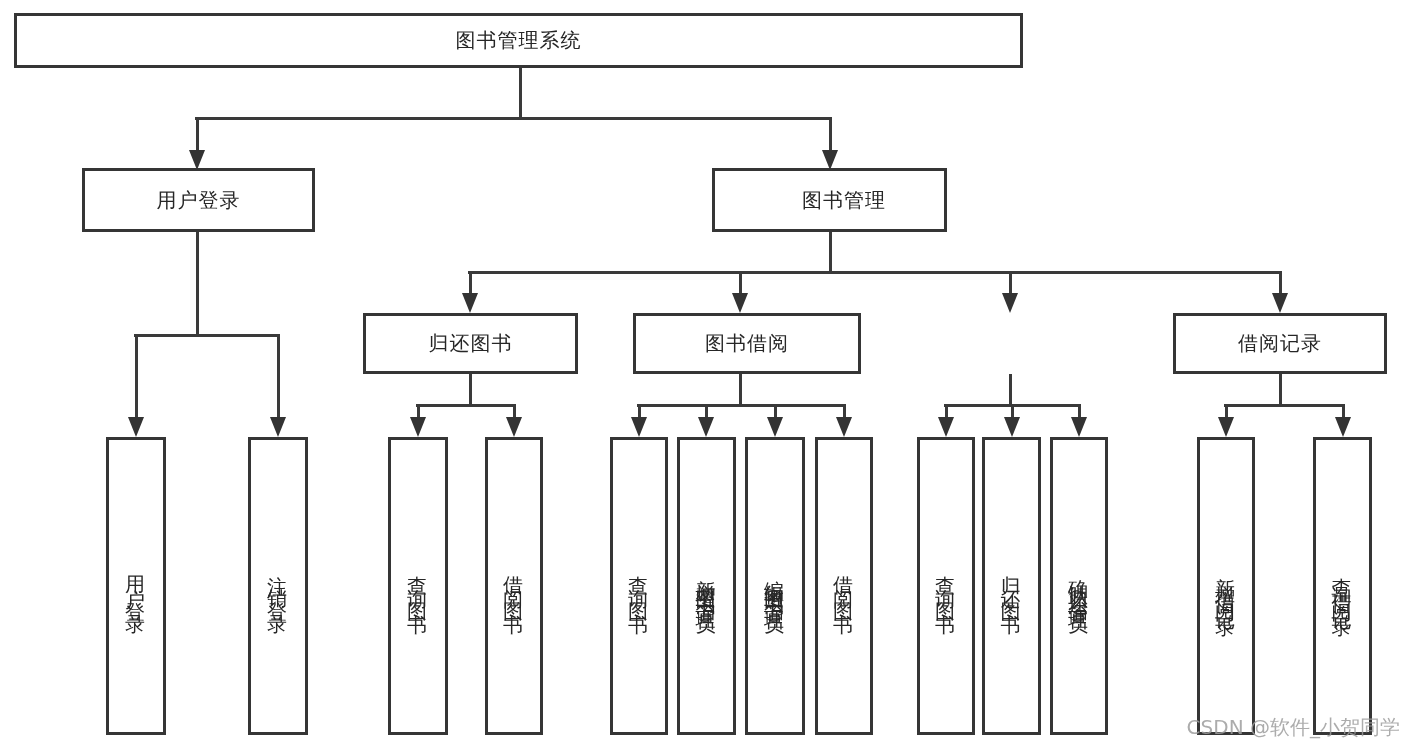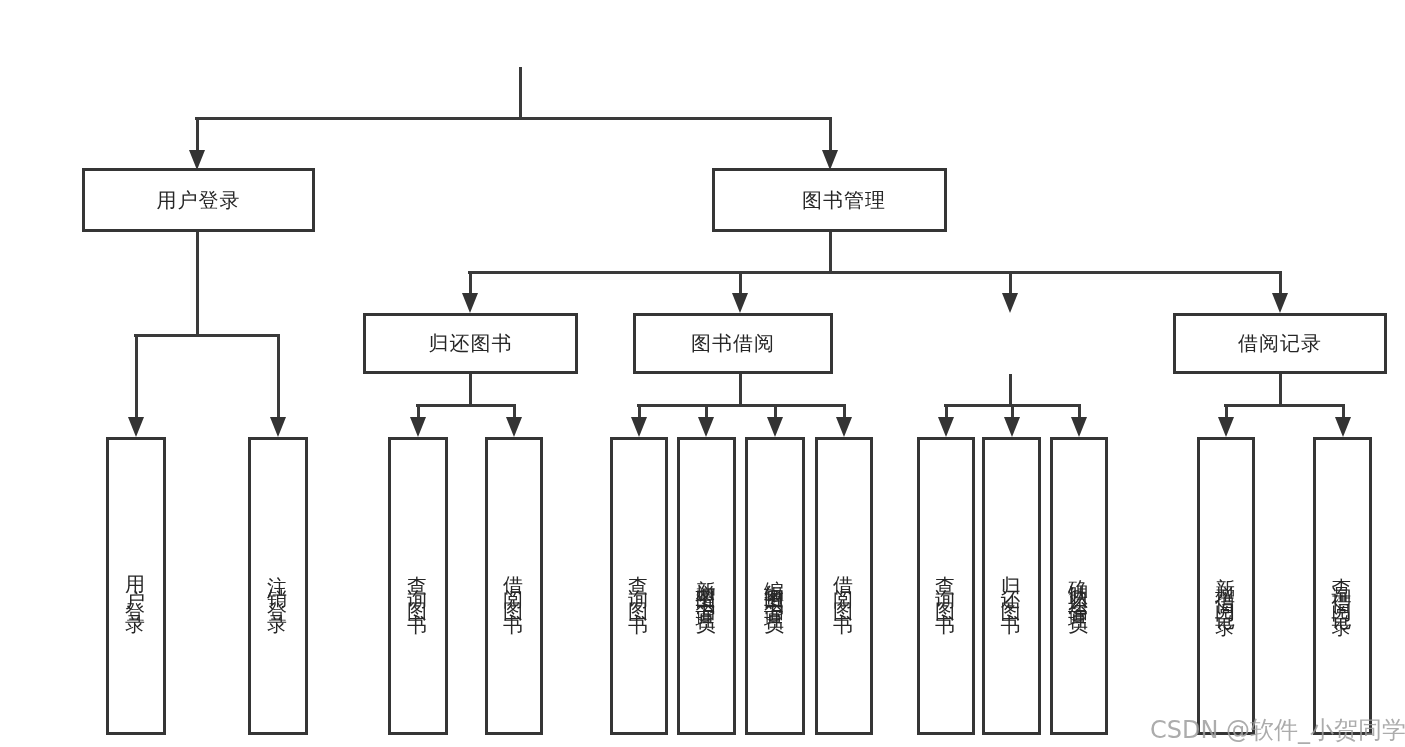--- a/index.html
+++ b/index.html
@@ -60,44 +60,47 @@
     border-right: 8px solid transparent;
     border-top: 20px solid #333333;
     z-index: 1;
   }
   #watermark {
     position: absolute;
     left: 1150px;
     top: 714px;
     width: 250px;
     text-align: right;
-    font-size: 24px;
+    font-size: 20px;
     color: #9e9e9e;
     opacity: 0.85;
     z-index: 3;
     white-space: nowrap;
   }
 </style>
 </head>
 <body>
 
 <div id="canvas">
 
+  <div class="node" style="left:14px; top:13px; width:1009px; height:55px;">
+    <span>图书管理系统</span>
+  </div>
 
   <div class="node" style="left:82px; top:168px; width:233px; height:64px;">
     <span>用户登录</span>
   </div>
   <div class="node" style="left:712px; top:168px; width:235px; height:64px;padding-left:29px;">
     <span>图书管理</span>
   </div>
 
   <div class="node" style="left:363px; top:313px; width:215px; height:61px;">
     <span>归还图书</span>
   </div>
-  <div class="node" style="left:633px; top:313px; width:200px; height:61px;">
+  <div class="node" style="left:633px; top:313px; width:228px; height:61px;">
     <span>图书借阅</span>
   </div>
   <div class="node" style="left:1173px; top:313px; width:214px; height:61px;">
     <span>借阅记录</span>
   </div>
 
   <div class="leaf ls4" style="left:106px; width:60px;">
     <span>用户登录</span>
   </div>
   <div class="leaf ls4" style="left:248px; width:60px;">

